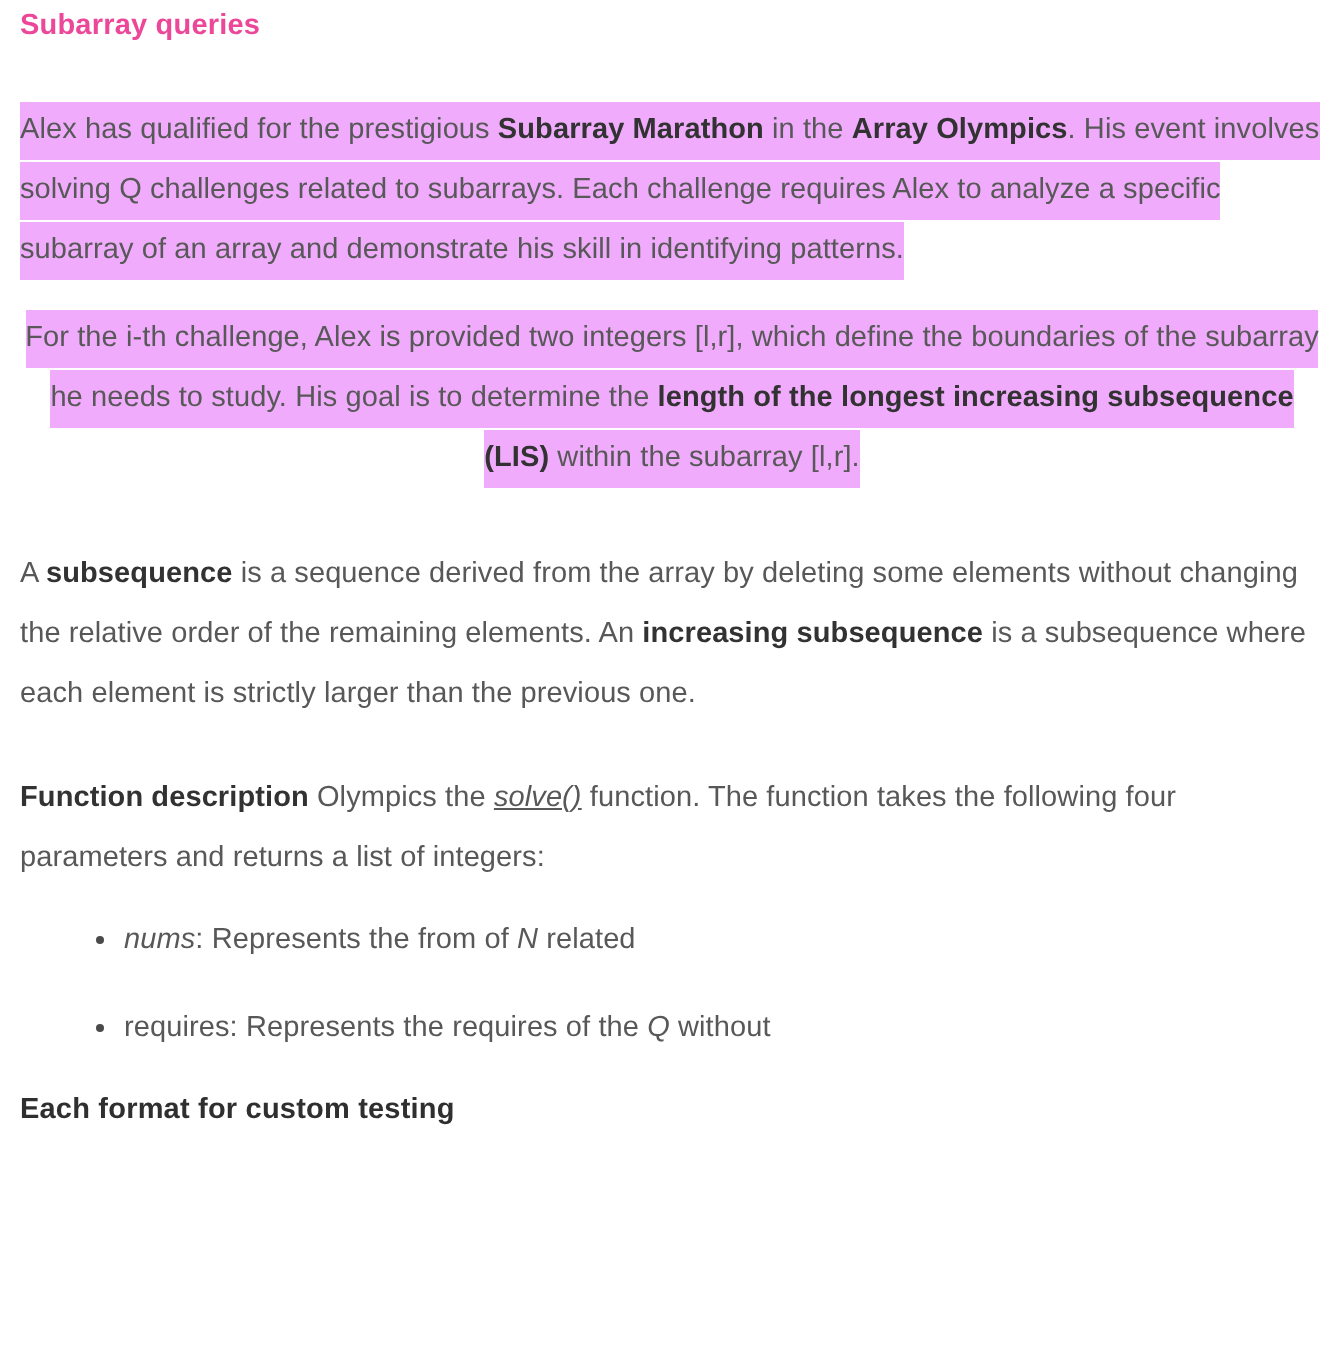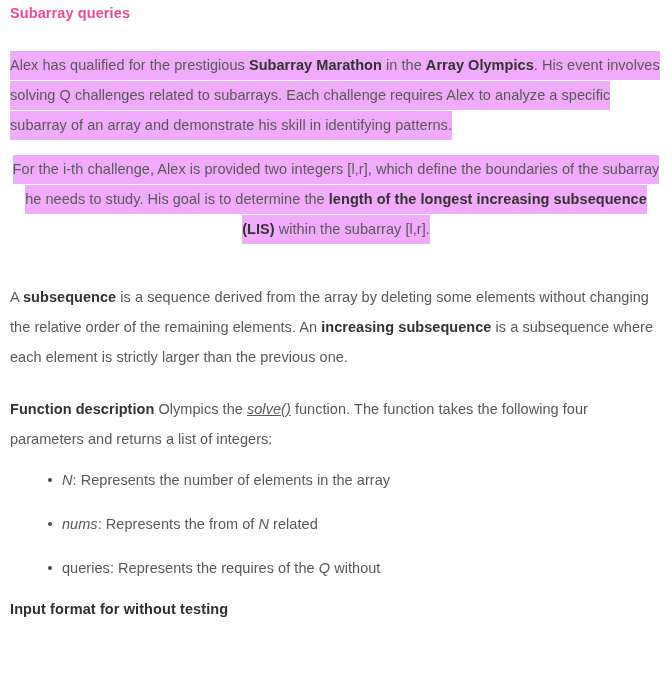--- a/index.html
+++ b/index.html
@@ -46,21 +46,21 @@
   }
   
   .hl {
     background-color: #f0abfc;
     box-decoration-break: clone;
     -webkit-box-decoration-break: clone;
     padding: 6px 0 7px 0;
   }
   .p-intro { margin-top: 27px; }
   .p-challenge { margin-top: 14px; text-align: center; }
-  .p-subseq { margin-top: 38px; }
+  .p-subseq { margin-top: 28px; }
   .p-funcdesc { margin-top: 22px; }
 
   ul.params {
     list-style: none;
     margin: 17px 0 0 0;
     padding: 0;
   }
   ul.params li {
     position: relative;
     font-size: 14.5px;
@@ -101,30 +101,27 @@
   <p class="para p-intro"><span class="hl"><span>Alex has qualified for the prestigious </span><b>Subarray Marathon</b><span> in the </span><b>Array Olympics</b><span>. His event involves solving Q challenges related to subarrays. Each challenge requires Alex to analyze a specific subarray of an array and demonstrate his skill in identifying patterns.</span></span></p>
 
   <p class="para p-challenge"><span class="hl"><span>For the i-th challenge, Alex is provided two integers [l,r], which define the boundaries of the subarray he needs to study. His goal is to determine the </span><b>length of the longest increasing subsequence (LIS)</b><span> within the subarray [l,r].</span></span></p>
 
   <p class="para p-subseq"><span>A </span><b>subsequence</b><span> is a sequence derived from the array by deleting some elements without changing the relative order of the remaining elements. An </span><b>increasing subsequence</b><span> is a subsequence where each element is strictly larger than the previous one.</span></p>
 
   <p class="para p-funcdesc"><b>Function description</b><span> Olympics the </span><i>solve()</i><span> function. The function takes the following four parameters and returns a list of integers:</span></p>
 
   <ul class="params">
 
-    <li>
-      <span class="bullet-dot"></span><i>N</i><span>: Represents the number of elements in the array</span>
-    </li>
 
 
     <li>
       <span class="bullet-dot"></span><i>nums</i><span>: Represents the from of </span><i>N</i><span> related</span>
     </li>
 
     <li>
-      <span class="bullet-dot"></span><span>queries</span><span>: Represents the requires of the </span><i>Q</i><span> without</span>
+      <span class="bullet-dot"></span><span>requires</span><span>: Represents the requires of the </span><i>Q</i><span> without</span>
     </li>
 
   </ul>
 
-  <h2 class="section-heading">Input format for without testing</h2>
+  <h2 class="section-heading">Each format for custom testing</h2>
 
 </div>
 
 </body></html>

